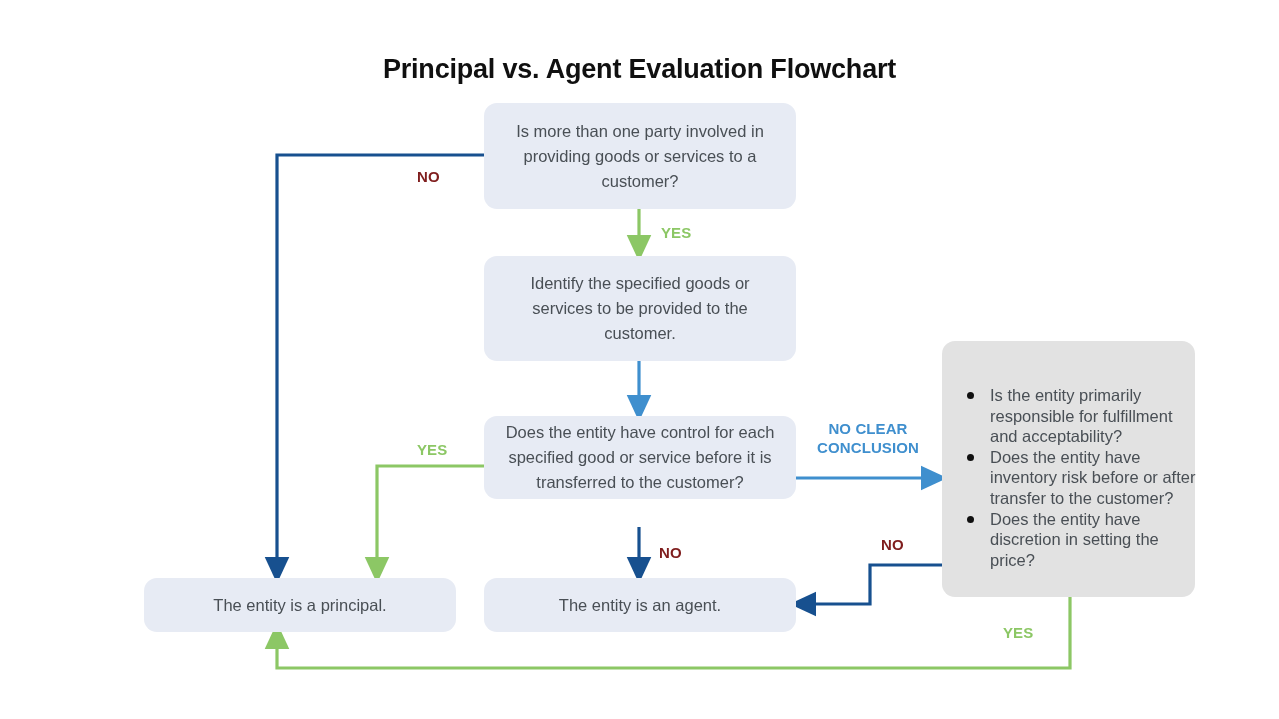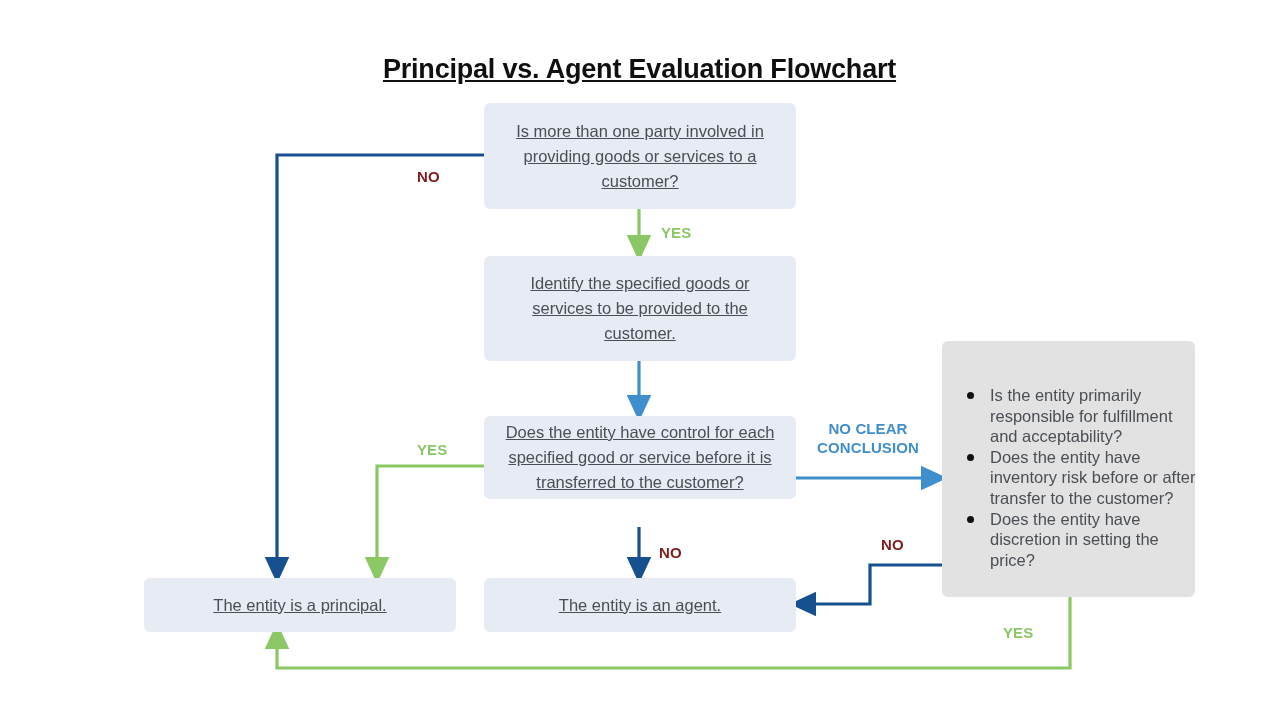--- a/index.html
+++ b/index.html
@@ -30,35 +30,33 @@
   .title {
     position: absolute;
     left: 0;
     top: 54px;
     width: 1279px;
     text-align: center;
     font-size: 27px;
     font-weight: bold;
     color: #101010;
     letter-spacing: -0.2px;
-    text-decoration: underline;
   }
   .node {
     position: absolute;
     box-sizing: border-box;
-    border-radius: 6px;
+    border-radius: 13px;
     display: flex;
     align-items: center;
     justify-content: center;
     text-align: center;
     color: #494f55;
     font-size: 16.5px;
     line-height: 25px;
     padding: 6px 18px;
-    text-decoration: underline;
   }
   .node-blue { background: #e7ebf4; }
   .node-gray {
     background: #e2e2e2;
     display: block;
     padding: 12px;
   }
   .bullets {
     margin: 0;
     padding: 0;

